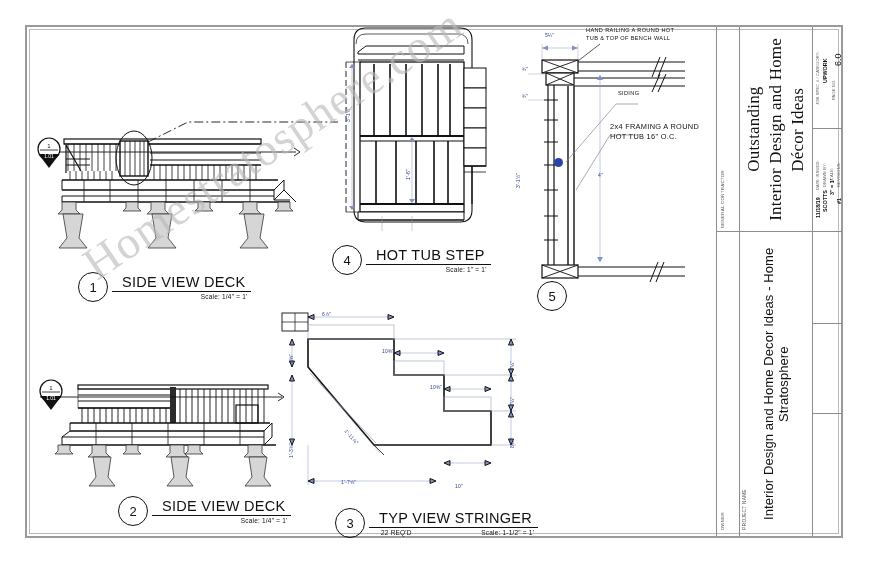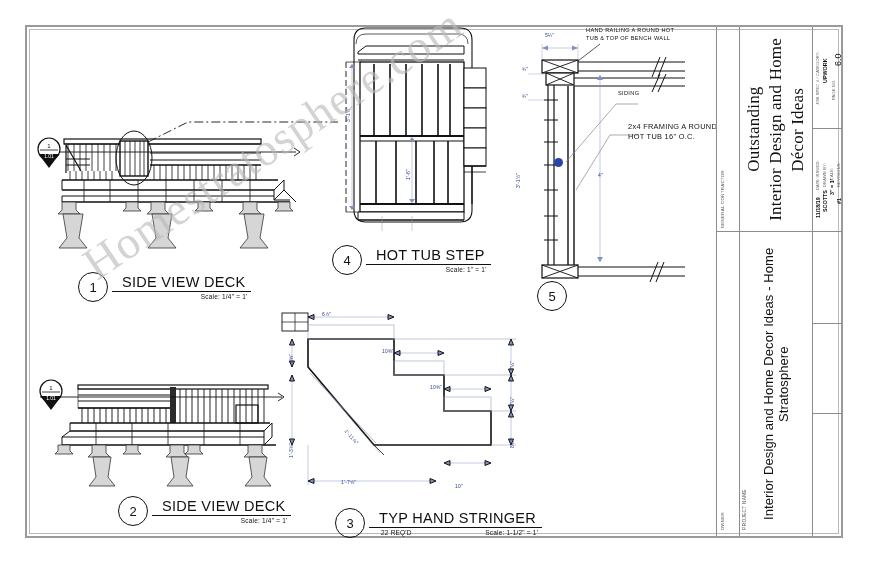--- a/index.html
+++ b/index.html
@@ -432,21 +432,21 @@
         <line x1="96" y1="74" x2="118" y2="74" stroke-width="0.7" stroke="#888"></line>
         <line x1="90" y1="105" x2="118" y2="105" stroke-width="0.7" stroke="#888"></line>
       </g>
     </svg>
   </div>
   <div class="dot" style="left:554px;top:158px;"></div>
 
   <div class="ann" style="left:586px;top:27px;">HAND RAILING A ROUND HOT
 TUB &amp; TOP OF BENCH WALL</div>
   <div class="ann" style="left:618px;top:90px;">SIDING</div>
-  <div class="ann big" style="left:628px;top:122px;">2x4 FRAMING A ROUND
+  <div class="ann big" style="left:610px;top:122px;">2x4 FRAMING A ROUND
 HOT TUB 16" O.C.</div>
 
   <div class="dim" style="left:545px;top:32px;">5¼"</div>
   <div class="dim" style="left:522px;top:66px;">¾"</div>
   <div class="dim" style="left:522px;top:93px;">¾"</div>
   <div class="dim" style="left:515px;top:188px;transform:rotate(-90deg);transform-origin:left top;">3'-1½"</div>
   <div class="dim" style="left:598px;top:172px;">4"</div>
 
   <div class="titleblk" style="left:537px;top:281px;">
     <div class="bub">5</div>
@@ -526,21 +526,21 @@
   <div class="dim" style="left:509px;top:370px;transform:rotate(-90deg);transform-origin:left top;">7¼"</div>
   <div class="dim" style="left:509px;top:406px;transform:rotate(-90deg);transform-origin:left top;">7¼"</div>
   <div class="dim" style="left:509px;top:448px;transform:rotate(-90deg);transform-origin:left top;">8¼"</div>
   <div class="dim" style="left:288px;top:363px;transform:rotate(-90deg);transform-origin:left top;">8⅝"</div>
   <div class="dim" style="left:288px;top:458px;transform:rotate(-90deg);transform-origin:left top;">1'-3¾"</div>
   <div class="dim" style="left:348px;top:428px;transform:rotate(48deg);transform-origin:left top;">1'-11⅞"</div>
 
   <div class="titleblk" style="left:335px;top:508px;">
     <div class="bub">3</div>
     <div class="tline">
-      <div class="tname">TYP HAND STRINGER</div>
+      <div class="tname">TYP VIEW STRINGER</div>
       <div class="tsub">
         <span>22 REQ'D</span>
         <span class="sc">Scale: 1-1/2" = 1'</span>
       </div>
     </div>
   </div>
 
   <div class="wm">
     <span>Homestratosphere.com</span>
   </div>

